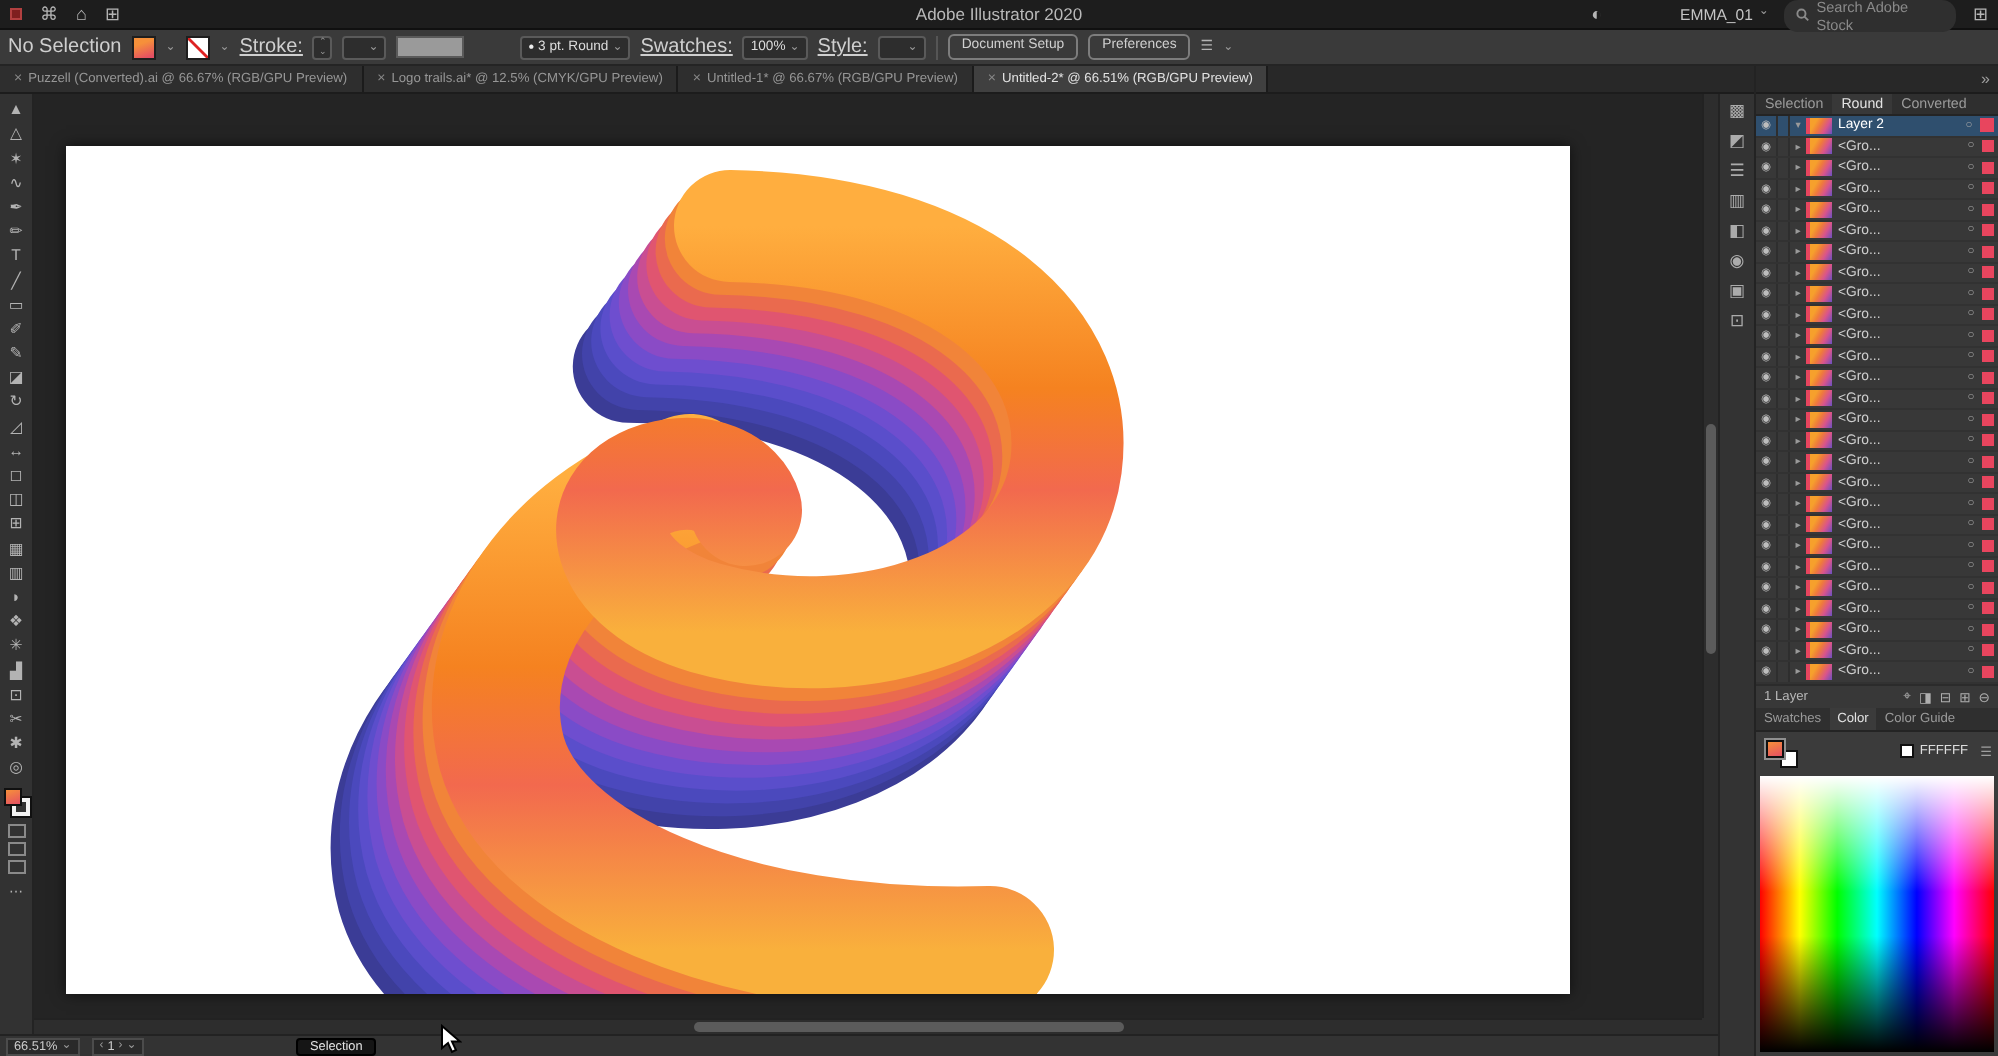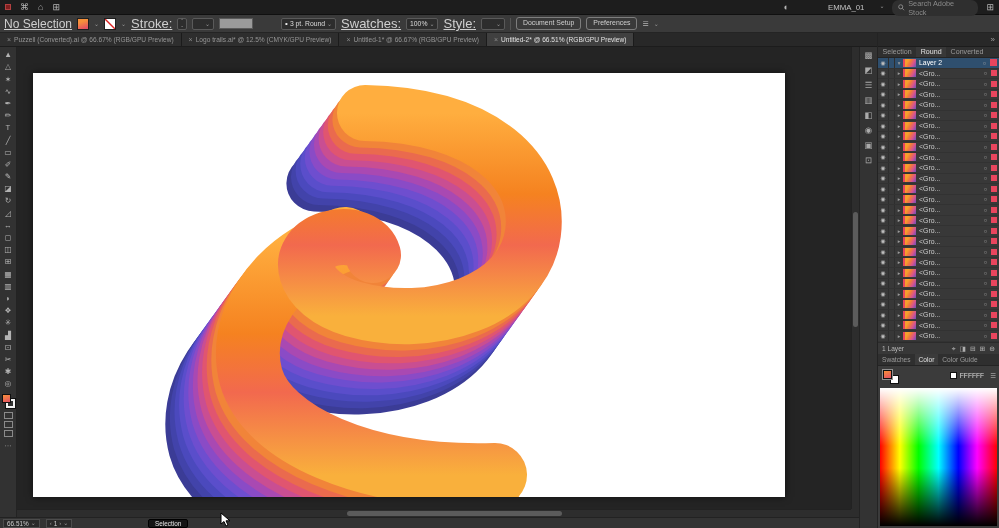--- a/index.html
+++ b/index.html
@@ -8,30 +8,30 @@
        font-family:"Liberation Sans",sans-serif;color:#c9c9c9;font-size:8px;}
 
   
   .menubar{position:absolute;left:0;top:0;width:100%;height:15px;background:#1d1d1d;
            border-bottom:1px solid #101010;display:flex;align-items:center;z-index:30;}
   .mb-left{display:flex;align-items:center;gap:9px;padding-left:5px;z-index:2;}
   .rec{width:6px;height:6px;background:#7e1f1f;border:1px solid #b24040;}
   .mbi{color:#b5b5b5;font-size:9px;line-height:1;}
   .mb-title{position:absolute;left:0;right:0;text-align:center;color:#b9b9b9;font-size:8.5px;pointer-events:none;}
   .mb-right{position:absolute;right:5px;top:0;height:15px;display:flex;align-items:center;gap:8px;z-index:2;}
-  .ws{display:flex;align-items:flex-start;gap:15px;font-size:7.8px;color:#c5c5c5;padding-left:31px;}
+  .ws{display:flex;align-items:flex-start;gap:3px;font-size:7.8px;color:#c5c5c5;padding-left:31px;}
   .search{display:flex;align-items:center;gap:3px;background:#2f2f2f;border-radius:7px;height:16px;
           padding:0 6px;width:86px;color:#8a8a8a;font-size:7.3px;}
   .chev{color:#9a9a9a;font-size:6px;line-height:1;}
 
   
   .controlbar{position:absolute;top:15px;left:0;width:100%;height:18px;background:#3a3a3a;
               border-bottom:1px solid #242424;display:flex;align-items:center;gap:5px;padding-left:4px;}
-  .cb-text{font-size:12px;color:#cfcfcf;text-decoration:underline;}
-  .cb-link{font-size:13px;color:#cfcfcf;text-decoration:underline;}
+  .cb-text{font-size:10px;color:#cfcfcf;}
+  .cb-link{font-size:10px;color:#cfcfcf;text-decoration:underline;}
   .swatch{width:12px;height:12px;border:1px solid #1e1e1e;}
   .fillsw{background:linear-gradient(160deg,#f6903a 30%,#e44f63 90%);}
   .strokesw{background:linear-gradient(to top right,#fff 44%,#d22 46%,#d22 54%,#fff 56%);}
   .dd{display:flex;align-items:center;gap:2px;background:#2d2d2d;border:1px solid #5a5a5a;height:12px;
       padding:0 3px;font-size:6.8px;color:#ddd;border-radius:2px;}
   .stepper{flex-direction:column;justify-content:center;gap:0;padding:0 2px;}
   .stepper .chev{font-size:4.5px;}
   .profilebox{width:34px;height:11px;background:#9a9a9a;border:1px solid #5a5a5a;}
   .cb-btn{background:none;border:1px solid #7d7d7d;border-radius:3px;color:#d0d0d0;font-size:6.9px;
           height:13px;padding:0 6px;font-family:inherit;line-height:1;}
@@ -138,20 +138,21 @@
 
 <div class="app">
 
   <div class="menubar">
     <div class="mb-left">
       <span class="rec"></span>
       <span class="mbi">⌘</span>
       <span class="mbi">⌂</span>
       <span class="mbi">⊞</span>
     </div>
+    <div class="mb-title">Adobe Illustrator 2020</div>
     <div class="mb-right">
       <span class="mbi">◐</span>
       <span class="ws">
         <span>EMMA_01</span>
         <span class="chev">⌄</span>
       </span>
       <span class="search">
         <svg width="7" height="7" viewBox="0 0 10 10">
           <circle cx="4" cy="4" r="3" fill="none" stroke="#8a8a8a" stroke-width="1.4"></circle>
           <line x1="6.2" y1="6.2" x2="9" y2="9" stroke="#8a8a8a" stroke-width="1.4"></line>

